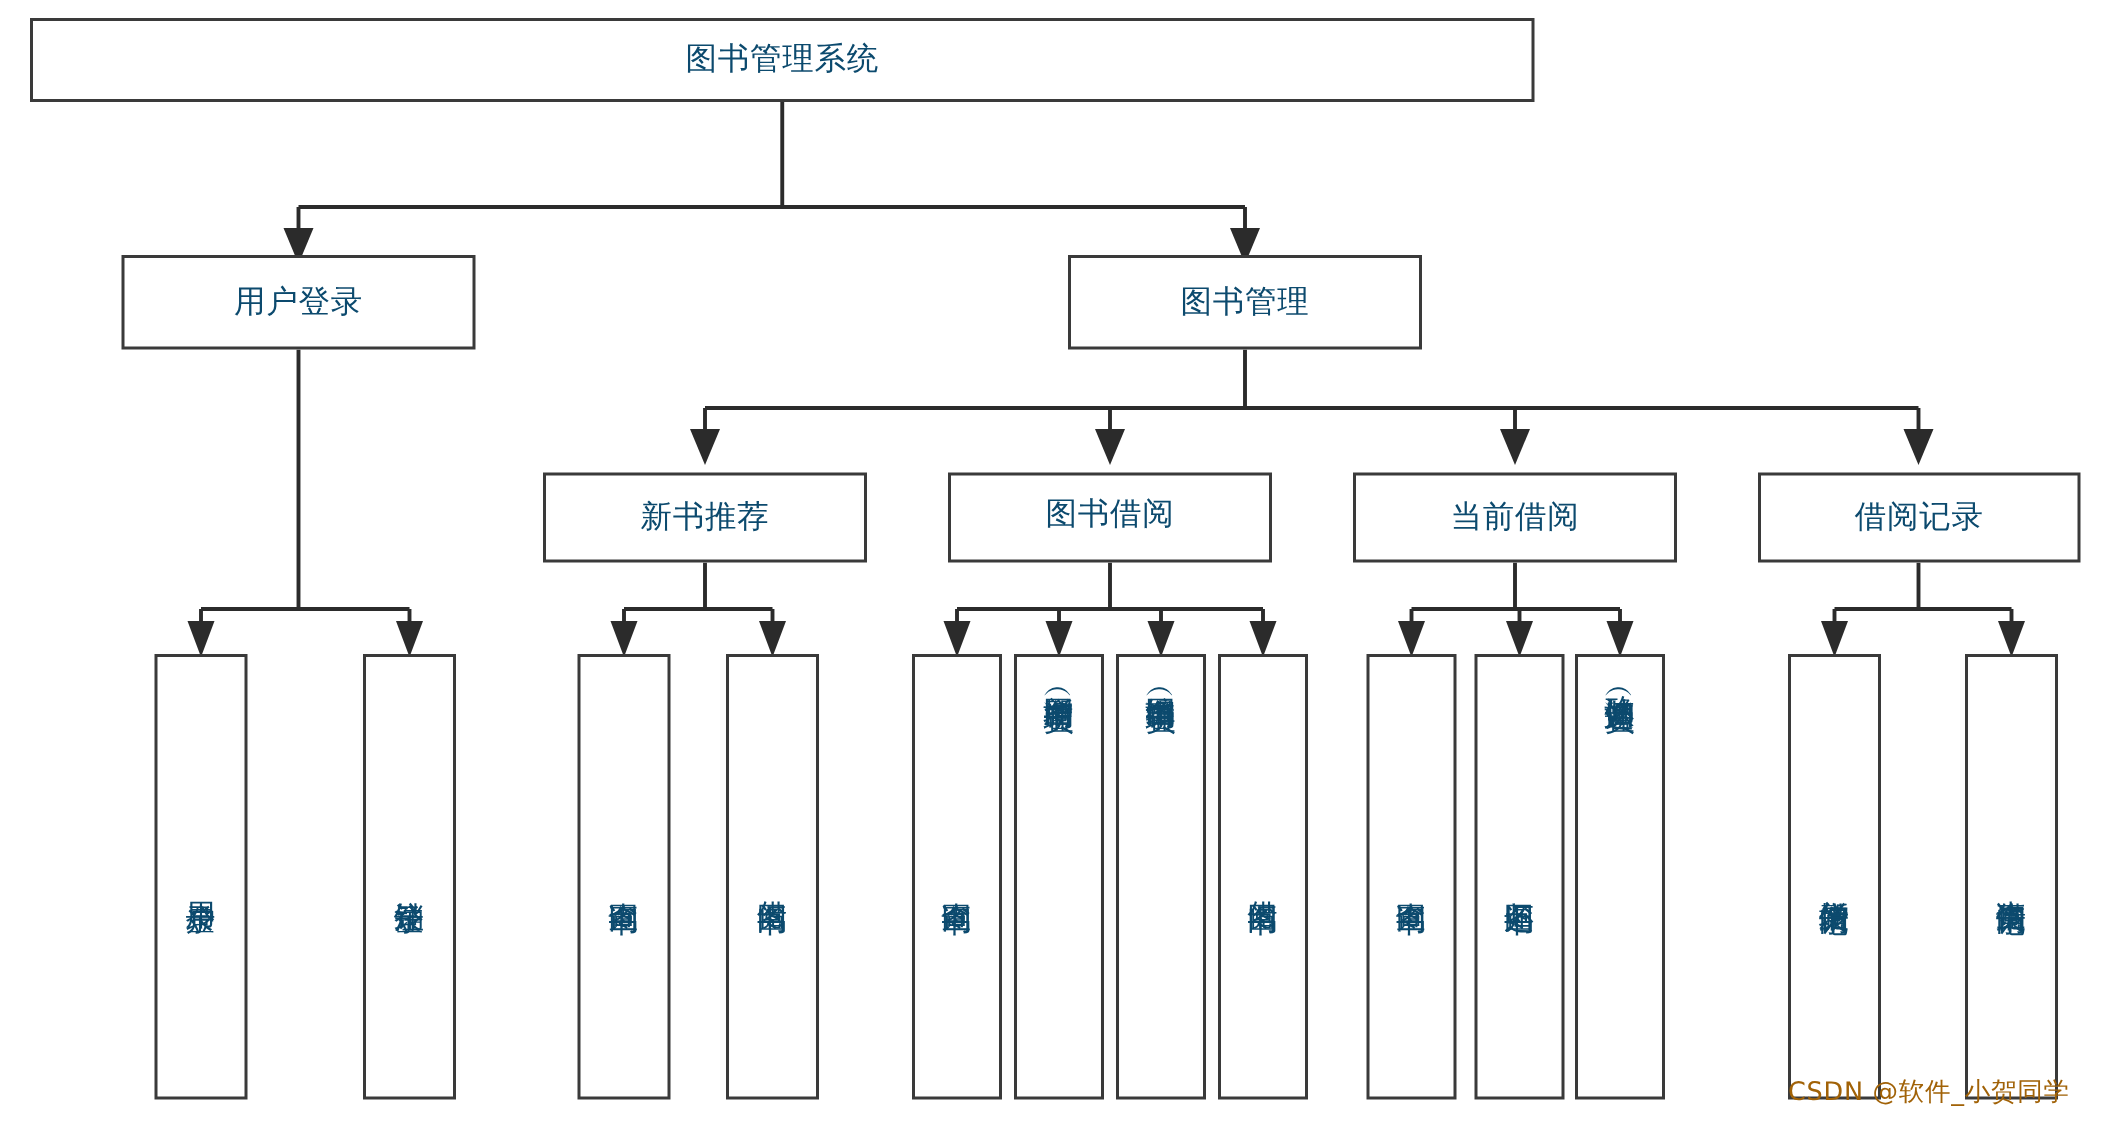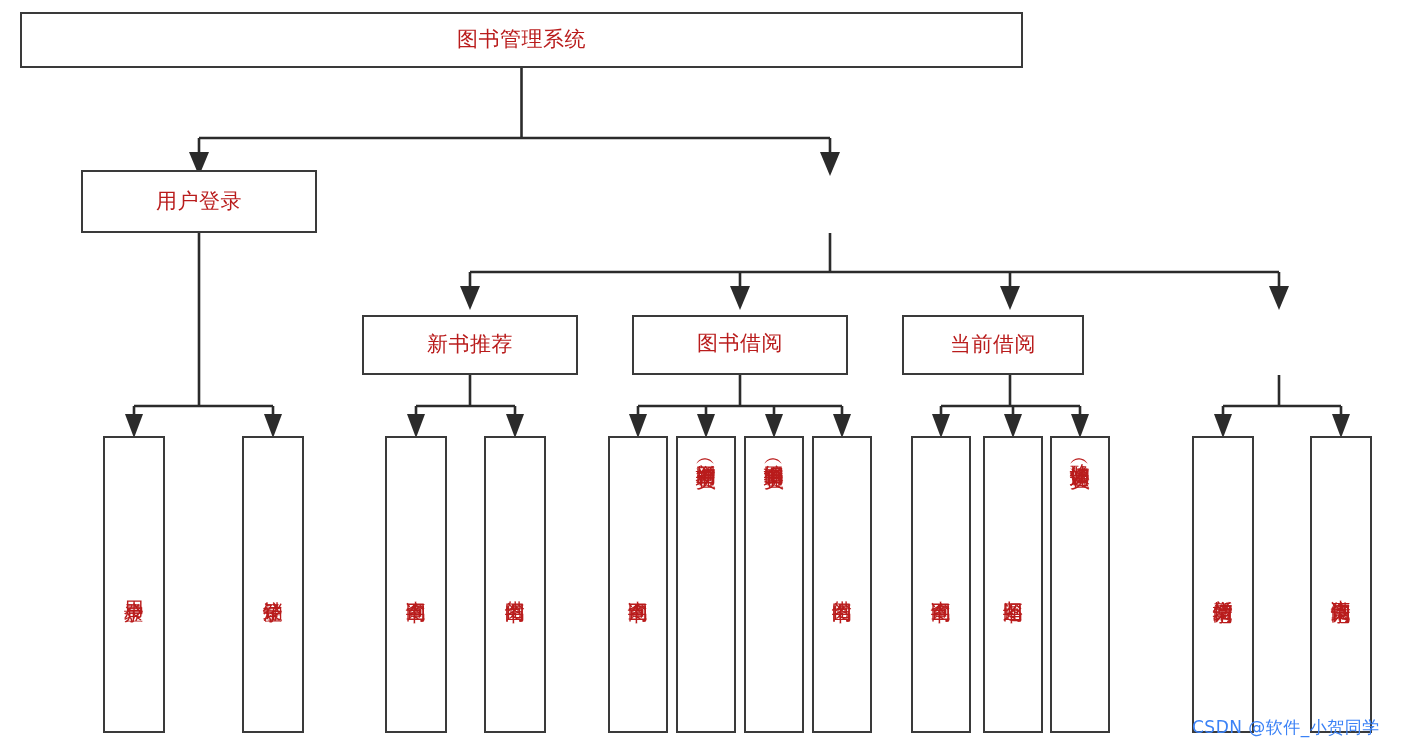--- a/index.html
+++ b/index.html
@@ -26,21 +26,21 @@
     pointer-events: none;
   }
   .node {
     position: absolute;
     box-sizing: border-box;
     background: #ffffff;
     border: 2px solid #3a3a3a;
     display: flex;
     align-items: center;
     justify-content: center;
-    color: #b91c1c;
+    color: #0c4a6e;
   }
   .node.h {
     
   }
   .node.h .label {
     font-size: 21px;
     line-height: 1.1;
     letter-spacing: 0.5px;
     white-space: nowrap;
   }
@@ -56,21 +56,21 @@
     line-height: 1.42;
     letter-spacing: 1px;
   }
   .node.v.top .label {
     align-self: flex-start;
     margin-top: 6px;
   }
   .watermark {
     position: absolute;
     font-size: 17px;
-    color: #3b82f6;
+    color: #a16207;
     white-space: nowrap;
     letter-spacing: 0.5px;
   }
 </style>
 </head>
 <body>
 
 <div id="canvas">
 
   <svg id="wires" viewBox="0 0 1405 747" xmlns="http://www.w3.org/2000/svg">
@@ -152,33 +152,39 @@
   </svg>
 
   <div class="node h" style="left:20px; top:12px; width:1003px; height:56px;">
     <span class="label">图书管理系统</span>
   </div>
 
   <div class="node h" style="left:81px; top:170px; width:236px; height:63px;">
     <span class="label">用户登录</span>
   </div>
 
+  <div class="node h" style="left:712px; top:170px; width:236px; height:63px;">
+    <span class="label">图书管理</span>
+  </div>
 
   <div class="node h" style="left:362px; top:315px; width:216px; height:60px;align-items:center;">
     <span class="label">新书推荐</span>
   </div>
 
   <div class="node h" style="left:632px; top:315px; width:216px; height:60px;font-family:Liberation Mono, monospace;">
     <span class="label">图书借阅</span>
   </div>
 
-  <div class="node h" style="left:902px; top:315px; width:182px; height:60px;align-items:center;">
+  <div class="node h" style="left:902px; top:315px; width:216px; height:60px;align-items:center;">
     <span class="label">当前借阅</span>
   </div>
 
+  <div class="node h" style="left:1172px; top:315px; width:215px; height:60px;">
+    <span class="label">借阅记录</span>
+  </div>
 
   <div class="node v" style="left:103px; top:436px; width:62px; height:297px;">
     <span class="label">用户登录</span>
   </div>
 
   <div class="node v" style="left:242px; top:436px; width:62px; height:297px;">
     <span class="label">注销登录</span>
   </div>
 
   <div class="node v" style="left:385px; top:436px; width:62px; height:297px;">

